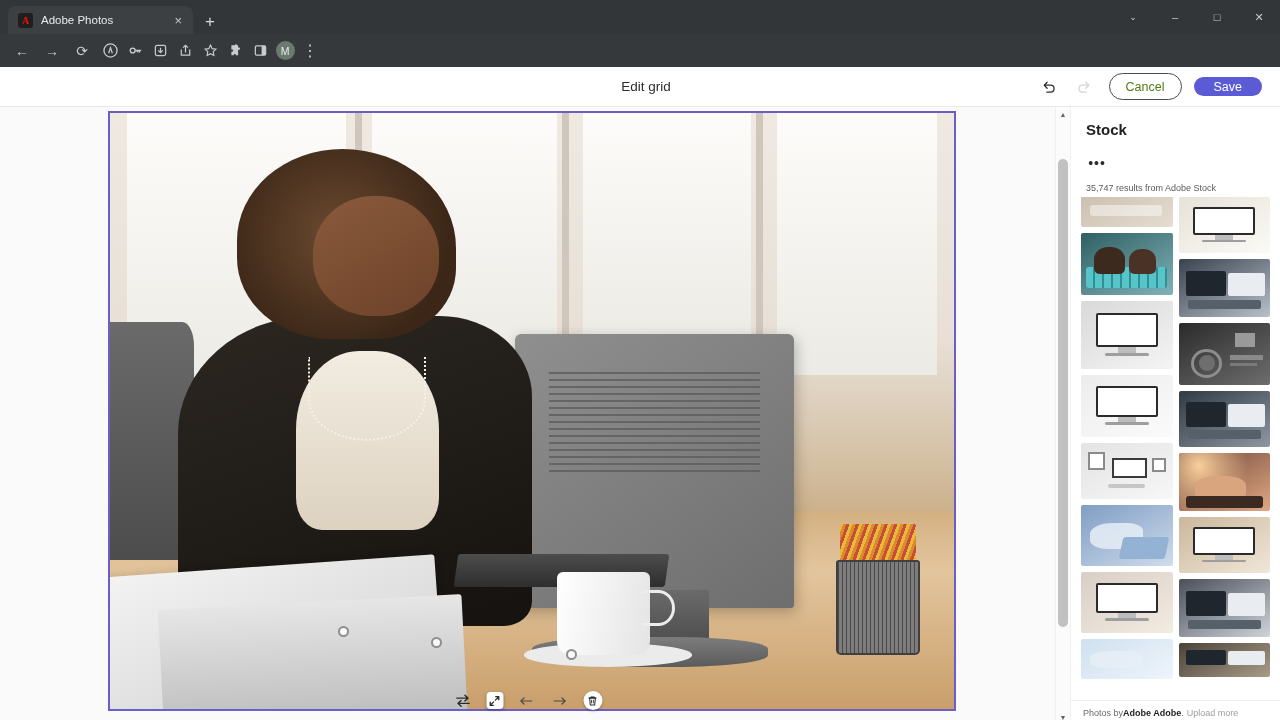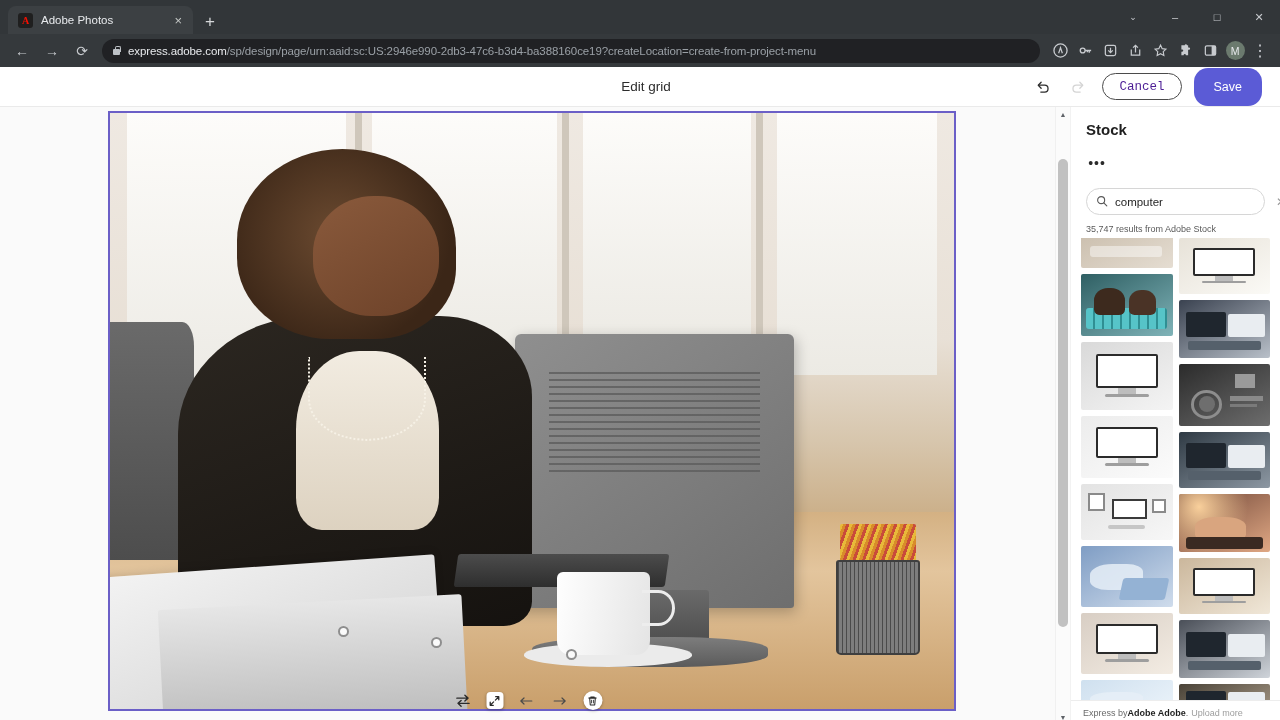--- a/index.html
+++ b/index.html
@@ -92,25 +92,25 @@
     font-size:13.5px; color:#2c2c2c;
   }
   .header-actions {
     margin-left:auto; display:flex; align-items:center; gap:12px; padding-right:18px;
   }
   .icon-btn { width:24px; height:24px; display:flex; align-items:center; justify-content:center; cursor:pointer; }
   .icon-btn.disabled { opacity:.32; cursor:default; }
   .btn-cancel {
     height:27px; padding:0 16px; border-radius:14px;
     border:1.5px solid #4b4b4b; background:#fff;
-    font-size:12.5px; color:#4c1d95; cursor:pointer;
-    font-family:Liberation Mono, monospace;
+    font-size:12.5px; color:#4d7c0f; cursor:pointer;
+    font-family:Liberation Sans, sans-serif;
   }
   .btn-save {
-    height:38px; padding:0 20px; border-radius:14px; border:none;
+    height:19px; padding:0 20px; border-radius:14px; border:none;
     background:#5b5bd6; color:#fff; font-size:12.5px; cursor:pointer;
     font-family:"Liberation Sans", sans-serif;
   }
 
   
   .app-body { display:flex; height:617px; background:#fff; }
 
   .canvas-area {
     flex:1; position:relative; background:#fafafa; overflow:hidden;
   }
@@ -325,24 +325,20 @@
       <div class="win-btn">–</div>
       <div class="win-btn">□</div>
       <div class="win-btn">✕</div>
     </div>
   </div>
 
   <div class="toolbar">
     <div class="nav-btn">←</div>
     <div class="nav-btn">→</div>
     <div class="nav-btn">⟳</div>
-    <div class="omnibox">
-      <span class="lock-ico"></span>
-      <span class="url"><b>express.adobe.com</b><span>/sp/design/page/urn:aaid:sc:US:2946e990-2db3-47c6-b3d4-ba388160ce19?createLocation=create-from-project-menu</span></span>
-    </div>
     <div class="tb-icons">
       <div class="tb-ico">
         <svg width="15" height="15" viewBox="0 0 16 16">
             <circle cx="8" cy="8" r="7" fill="none" stroke="#c8cbcf" stroke-width="1.4"></circle>
             <path d="M6 11 L8 5 L10 11" fill="none" stroke="#c8cbcf" stroke-width="1.3"></path>
           </svg>
       </div>
       <div class="tb-ico">
         <svg width="15" height="15" viewBox="0 0 16 16">
             <circle cx="5" cy="8" r="2.6" fill="none" stroke="#c8cbcf" stroke-width="1.4"></circle>
@@ -480,30 +476,20 @@
       <div class="vscroll-thumb"></div>
       <div class="vscroll-arrow bot">▼</div>
     </div>
 
     <div class="panel">
       <div class="panel-head">
         <div class="panel-title">Stock</div>
         <div class="upload-row">
           <div class="more-btn">•••</div>
         </div>
-        <div class="search-wrap">
-          <span>
-            <svg width="12" height="12" viewBox="0 0 14 14">
-                <circle cx="6" cy="6" r="4.1" fill="none" stroke="#5a5a5a" stroke-width="1.3"></circle>
-                <path d="M9.1 9.1 L12.6 12.6" stroke="#5a5a5a" stroke-width="1.3" stroke-linecap="round"></path>
-              </svg>
-          </span>
-          <input class="search-input" value="computer" placeholder="Search photos" style="">
-          <span class="clear-x">✕</span>
-        </div>
         <div class="results-count">35,747 results from Adobe Stock</div>
       </div>
 
       <div class="grid-scroll">
         <div class="grid" style="column-count: initial; display: flex; gap: 6px; align-items: flex-start;">
             <div style="flex: 1 1 0%; min-width: 0px; margin-top: -4px;">
               <div class="thumb" title="hands-on-desk-with-tablet" style="height: 34px; background: linear-gradient(150deg, rgb(203, 191, 174), rgb(229, 221, 210));">
                 <div style="position: absolute; inset: 0px;">
                   <div style="position:absolute;left:10%;top:34%;width:78%;height:34%;background:rgba(255,255,255,.45);border-radius:3px;"></div>
                 </div>
@@ -612,21 +598,21 @@
                 <div style="position: absolute; inset: 0px;">
                   <div style="position:absolute;left:8%;top:20%;width:44%;height:44%;background:#1f262e;border-radius:2px;"></div>
                   <div style="position:absolute;left:54%;top:24%;width:40%;height:40%;background:#e9edf1;border-radius:2px;"></div>
                 </div>
               </div>
             </div>
           </div>
       </div>
 
       <div class="panel-footer">
-        <span>Express by </span>
+        <span>Photos by </span>
         <b>Adobe Adobe</b>
         <span>.</span>
         <span class="lm">Upload more</span>
       </div>
 
     </div>
   </div>
 
 </div>
 

